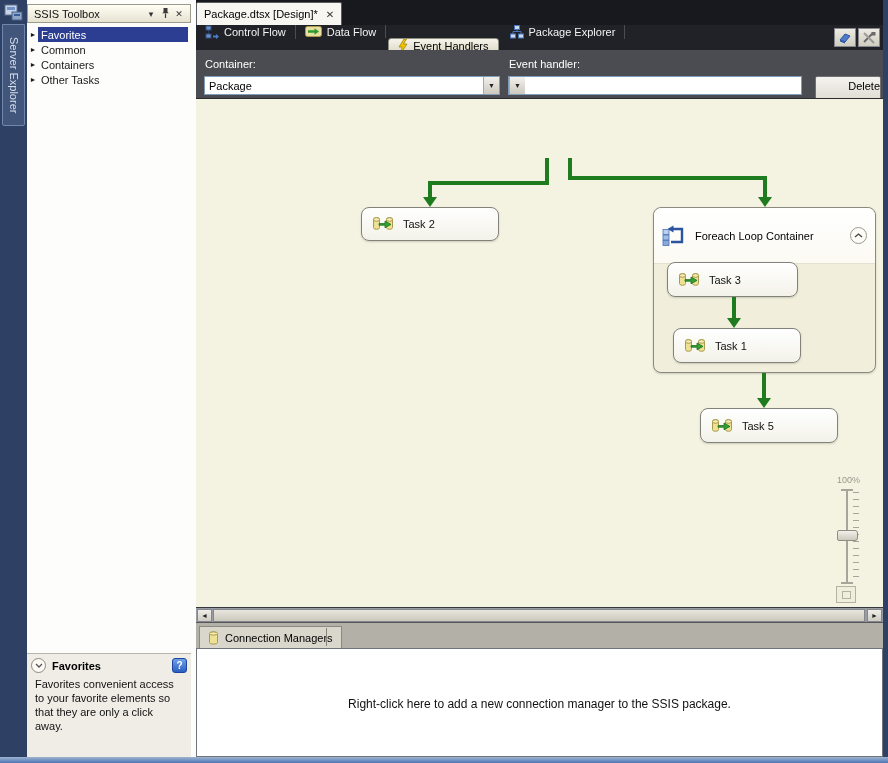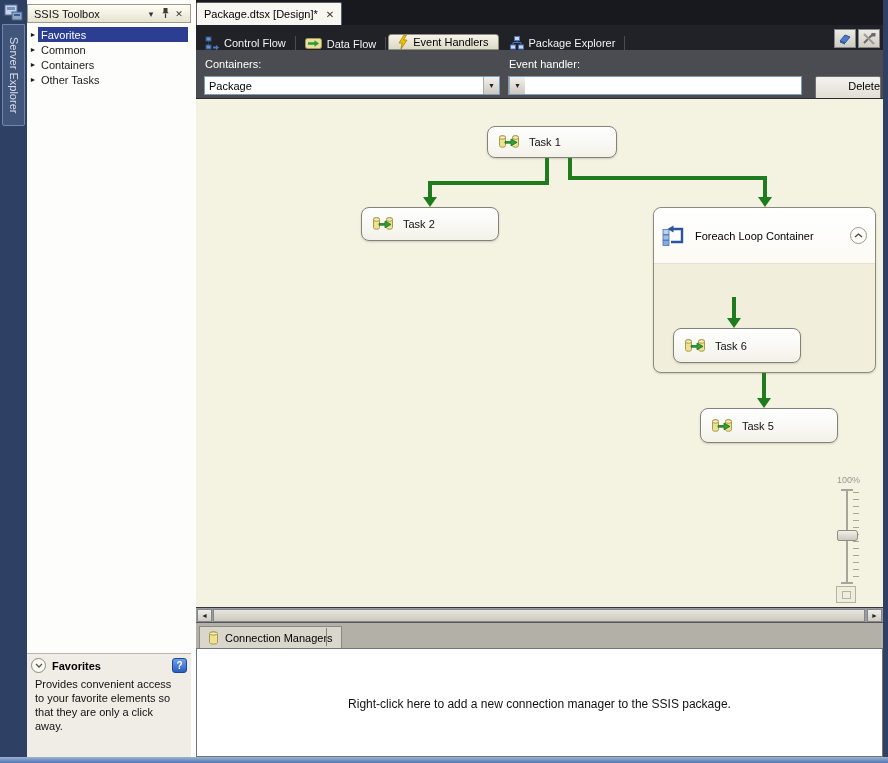--- a/index.html
+++ b/index.html
@@ -43,25 +43,25 @@
 
   
   .main { left:196px; top:0; width:687px; height:757px; }
   .doc-row { left:0; top:0; width:687px; height:25px; background:#17191E; }
   .doc-tab { left:0; top:2px; height:23px; background:#F7F6F1; border:1px solid #5A5D64;
              border-bottom:none; border-radius:2px 2px 0 0;
              display:flex; align-items:center; padding:0 7px; gap:8px; }
   .doc-tab .x { color:#333; font-size:10px; }
 
   .dtabs { left:0; top:25px; width:687px; height:25px; background:#202228;
-           display:flex; align-items:flex-end; }
+           display:flex; align-items:flex-start; }
   .dtab { display:flex; align-items:center; gap:5px; padding:0 9px; color:#F2F2F2;
           border-right:1px solid #4A4D55; }
   .dtab.sel { background:linear-gradient(#F6F4EA,#DDD9C6); color:#000;
-              border:1px solid #8E8E7E; border-radius:3px 3px 0 0; margin:3px 2px 0 2px; }
+              border:1px solid #8E8E7E; border-radius:3px 3px 0 0; margin:13px 2px 0 2px; }
   .dtab-icons { margin-left:auto; display:flex; gap:2px; padding:3px 3px 2px 0; }
   .mini-btn { width:22px; height:19px; background:linear-gradient(#EDEBE2,#CFCCC0);
               border:1px solid #84868C; display:flex; align-items:center; justify-content:center; }
 
   .exec-bar { left:0; top:50px; width:687px; height:48px; background:#4B4C51; }
   .exec-bar .flabel { position:absolute; top:8px; color:#FFF; font-size:11px; }
   .combo { position:absolute; top:26px; height:19px; background:#FFF; border:1px solid #7F9DB9;
            display:flex; align-items:center; }
   .combo .val { flex:1; padding:0 4px; font-size:11px; overflow:hidden; white-space:nowrap; }
   .combo .btn { width:16px; height:17px; background:linear-gradient(#F2F1EC,#CDC9C0);
@@ -177,21 +177,21 @@
     <div class="abs tb-help">
       <div class="tb-help-hdr">
         <span class="chev-circle">
           <svg width="8" height="5" viewBox="0 0 8 5">
               <polyline points="1,1 4,4 7,1" fill="none" stroke="#555" stroke-width="1.3"></polyline>
             </svg>
         </span>
         <b>Favorites</b>
         <span class="help-btn">?</span>
       </div>
-      <div class="tb-help-txt">Provides convenient access to your favorite elements so that they are only a click away.</div>
+      <div class="tb-help-txt">Favorites convenient access to your favorite elements so that they are only a click away.</div>
     </div>
   </div>
 
   <div class="abs main">
 
     <div class="abs doc-row">
       <div class="abs doc-tab">
         <span>Package.dtsx [Design]*</span>
         <span class="x">✕</span>
       </div>
@@ -240,44 +240,34 @@
           <svg width="14" height="12" viewBox="0 0 14 12">
             <line x1="2" y1="10" x2="11" y2="1" stroke="#6A6A6A" stroke-width="2"></line>
             <line x1="2" y1="1" x2="12" y2="11" stroke="#9A9A9A" stroke-width="2"></line>
             <rect x="9.5" y="0" width="4" height="3.5" fill="#6A6A6A"></rect>
           </svg>
         </span>
       </div>
     </div>
 
     <div class="abs exec-bar">
-      <span class="flabel" style="left:9px">Containers:</span>
+      <span class="flabel" style="left:9px">Container:</span>
       <div class="combo" style="left:8px; width:296px;">
         <span class="val">Package</span>
         <span class="btn">▼</span>
       </div>
       <span class="flabel" style="left:313px">Event handler:</span>
       <div class="combo" style="left:312px; width:294px;">
         <span class="btn">▼</span>
       </div>
       <div class="delete-btn">Delete</div>
     </div>
 
     <div class="abs surface">
 
-      <div class="task" style="left:291px; top:27px; width:130px; height:32px;">
-        <svg width="22" height="16" viewBox="0 0 22 16">
-          <path d="M1.5 3.5 a3 1.8 0 0 1 6 0 v8 a3 1.8 0 0 1 -6 0 z" fill="#EFE193" stroke="#A79A4D"></path>
-          <ellipse cx="4.5" cy="3.5" rx="3" ry="1.8" fill="#F7EDB0" stroke="#A79A4D"></ellipse>
-          <path d="M14.5 3.5 a3 1.8 0 0 1 6 0 v8 a3 1.8 0 0 1 -6 0 z" fill="#EFE193" stroke="#A79A4D"></path>
-          <ellipse cx="17.5" cy="3.5" rx="3" ry="1.8" fill="#F7EDB0" stroke="#A79A4D"></ellipse>
-          <path d="M7 7.6 h6 v-2.6 l6 3.4 -6 3.4 v-2.6 h-6 z" fill="#33A033" stroke="#1A701A" stroke-width="0.8"></path>
-        </svg>
-        <span class="lbl">Task 1</span>
-      </div>
 
       <div class="edge" style="left:349px; top:59px; width:4px; height:27px;"></div>
       <div class="edge" style="left:232px; top:82px; width:121px; height:4px;"></div>
       <div class="edge" style="left:232px; top:82px; width:4px; height:17px;"></div>
       <div class="ahead" style="left:227px; top:98px;"></div>
 
       <div class="edge" style="left:372px; top:59px; width:4px; height:22px;"></div>
       <div class="edge" style="left:372px; top:77px; width:199px; height:4px;"></div>
       <div class="edge" style="left:567px; top:77px; width:4px; height:22px;"></div>
       <div class="ahead" style="left:562px; top:98px;"></div>
@@ -303,33 +293,43 @@
             <path d="M11.5 0.5 L5.5 4 L11.5 7.5 z" fill="#2B53A0"></path>
           </svg>
           <span class="lbl">Foreach Loop Container</span>
           <span class="flc-collapse">
             <svg width="9" height="5" viewBox="0 0 9 5">
                 <polyline points="1,4 4.5,1 8,4" fill="none" stroke="#444" stroke-width="1.3"></polyline>
               </svg>
           </span>
         </div>
 
+        <div class="task" style="left:13px; top:54px; width:131px; height:35px;">
+          <svg width="22" height="16" viewBox="0 0 22 16">
+            <path d="M1.5 3.5 a3 1.8 0 0 1 6 0 v8 a3 1.8 0 0 1 -6 0 z" fill="#EFE193" stroke="#A79A4D"></path>
+            <ellipse cx="4.5" cy="3.5" rx="3" ry="1.8" fill="#F7EDB0" stroke="#A79A4D"></ellipse>
+            <path d="M14.5 3.5 a3 1.8 0 0 1 6 0 v8 a3 1.8 0 0 1 -6 0 z" fill="#EFE193" stroke="#A79A4D"></path>
+            <ellipse cx="17.5" cy="3.5" rx="3" ry="1.8" fill="#F7EDB0" stroke="#A79A4D"></ellipse>
+            <path d="M7 7.6 h6 v-2.6 l6 3.4 -6 3.4 v-2.6 h-6 z" fill="#33A033" stroke="#1A701A" stroke-width="0.8"></path>
+          </svg>
+          <span class="lbl">Task 3</span>
+        </div>
 
         <div class="edge" style="left:78px; top:89px; width:4px; height:23px;"></div>
         <div class="ahead" style="left:73px; top:110px;"></div>
 
         <div class="task" style="left:19px; top:120px; width:128px; height:35px;">
           <svg width="22" height="16" viewBox="0 0 22 16">
             <path d="M1.5 3.5 a3 1.8 0 0 1 6 0 v8 a3 1.8 0 0 1 -6 0 z" fill="#EFE193" stroke="#A79A4D"></path>
             <ellipse cx="4.5" cy="3.5" rx="3" ry="1.8" fill="#F7EDB0" stroke="#A79A4D"></ellipse>
             <path d="M14.5 3.5 a3 1.8 0 0 1 6 0 v8 a3 1.8 0 0 1 -6 0 z" fill="#EFE193" stroke="#A79A4D"></path>
             <ellipse cx="17.5" cy="3.5" rx="3" ry="1.8" fill="#F7EDB0" stroke="#A79A4D"></ellipse>
             <path d="M7 7.6 h6 v-2.6 l6 3.4 -6 3.4 v-2.6 h-6 z" fill="#33A033" stroke="#1A701A" stroke-width="0.8"></path>
           </svg>
-          <span class="lbl">Task 6</span>
+          <span class="lbl">Task 1</span>
         </div>
       </div>
 
       <div class="edge" style="left:566px; top:274px; width:4px; height:26px;"></div>
       <div class="ahead" style="left:561px; top:299px;"></div>
 
       <div class="task" style="left:504px; top:309px; width:138px; height:35px;">
         <svg width="22" height="16" viewBox="0 0 22 16">
           <path d="M1.5 3.5 a3 1.8 0 0 1 6 0 v8 a3 1.8 0 0 1 -6 0 z" fill="#EFE193" stroke="#A79A4D"></path>
           <ellipse cx="4.5" cy="3.5" rx="3" ry="1.8" fill="#F7EDB0" stroke="#A79A4D"></ellipse>

